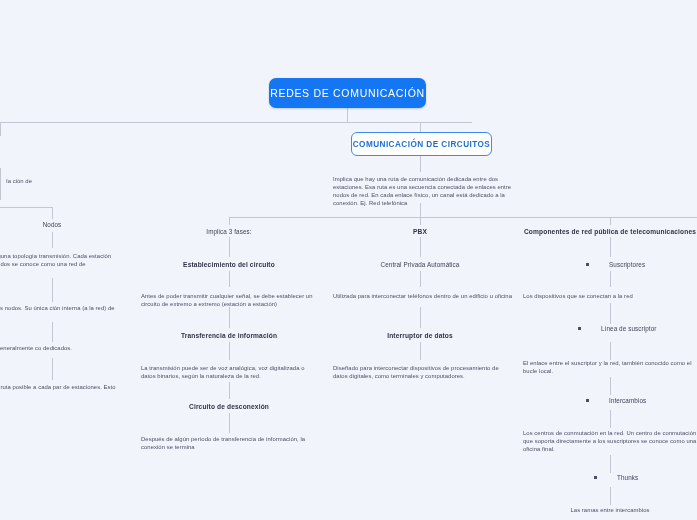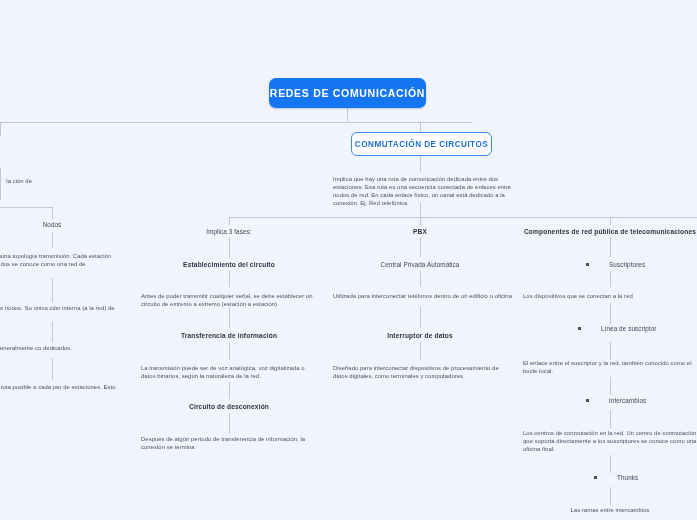--- a/index.html
+++ b/index.html
@@ -16,21 +16,21 @@
   .vln{width:1px;}
   .hln{height:1px;}
   
   .root-node{
     position:absolute;left:269px;top:78px;width:157px;height:30px;
     background:#1476f2;border-radius:7px;
     display:flex;align-items:center;justify-content:center;
     box-shadow:0 1px 2px rgba(20,80,160,.25);
   }
   .root-node span{
-    color:#ffffff;font-size:10.5px;font-weight:bold;letter-spacing:.7px;
+    color:#ffffff;font-size:10.5px;font-weight:normal;letter-spacing:.7px;
   }
   .sub-node{
     position:absolute;left:351px;top:132px;width:139px;height:22px;
     background:#ffffff;border:1.3px solid #3d8bf2;border-radius:6px;
     display:flex;align-items:center;justify-content:center;
   }
   .sub-node span{
     color:#1f6fd0;font-size:8.2px;font-weight:bold;letter-spacing:.45px;
   }
   
@@ -92,21 +92,21 @@
   <div class="ln vln" style="left:52px;top:232px;height:16px;"></div>
   <div class="ln vln" style="left:52px;top:278px;height:24px;"></div>
   <div class="ln vln" style="left:52px;top:322px;height:20px;"></div>
   <div class="ln vln" style="left:52px;top:358px;height:22px;"></div>
 
   <div class="root-node">
     <span>REDES DE COMUNICACIÓN</span>
   </div>
 
   <div class="sub-node">
-    <span>CONMUTACIÓN DE CIRCUITOS</span>
+    <span>COMUNICACIÓN DE CIRCUITOS</span>
   </div>
 
   <div class="tx bd" style="left:333px;top:176px;width:180px;">Implica que hay una ruta de comunicación dedicada entre dos estaciones. Esa ruta es una secuencia conectada de enlaces entre nodos de red. En cada enlace físico, un canal está dedicado a la conexión. Ej. Red telefónica</div>
 
   <div class="tx bd" style="left:-30px;top:178px;width:62px;text-align:right;">la
 ción de</div>
 
   <div class="tx md" style="left:22px;top:221px;width:60px;text-align:center;">Nodos</div>
 
   <div class="tx bd" style="left:-60px;top:253px;width:175px;">ectados entre sí en alguna topología transmisión. Cada estación se conecta a ión de nodos se conoce como una red de</div>

